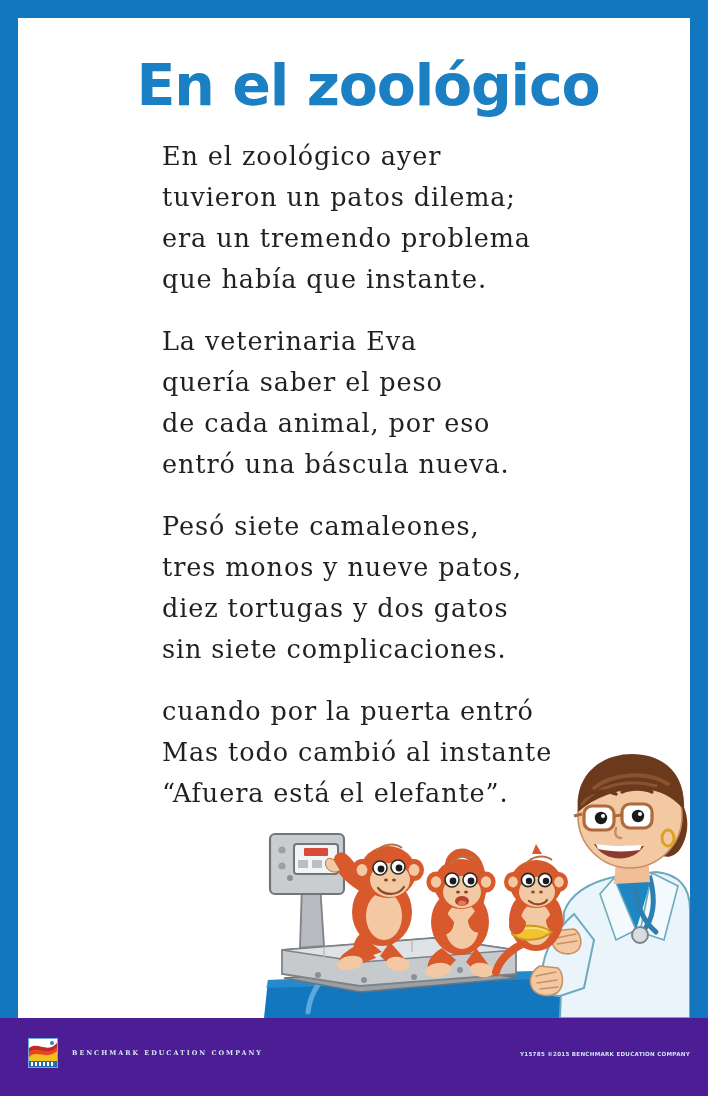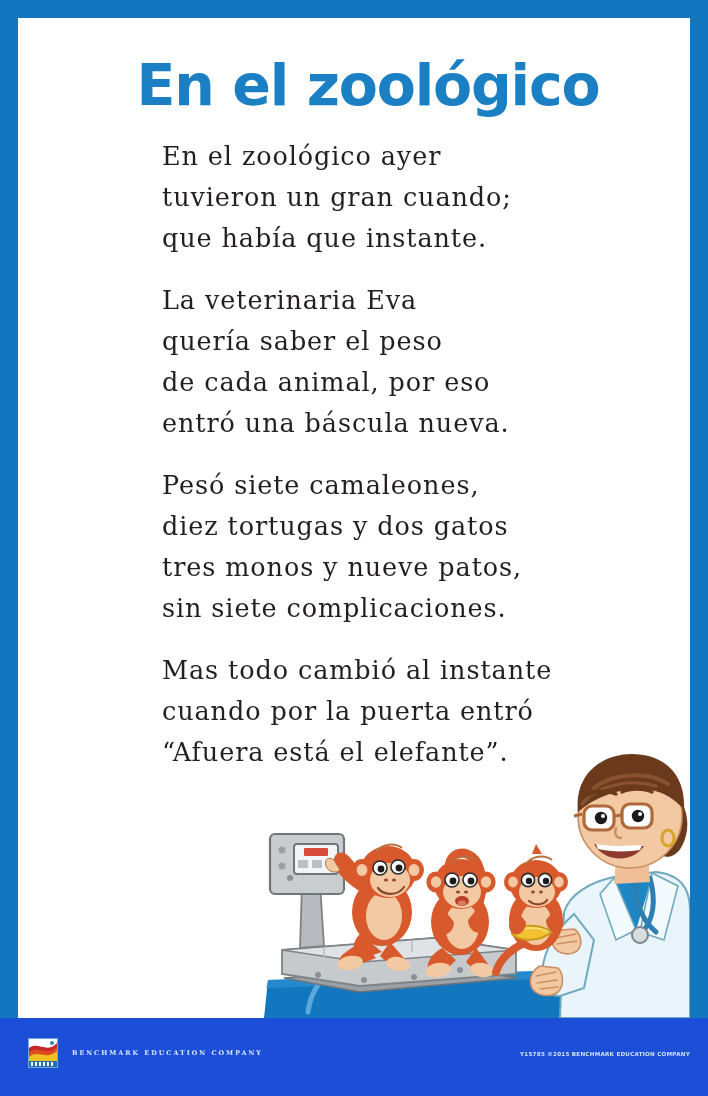--- a/index.html
+++ b/index.html
@@ -75,21 +75,21 @@
   }
   #illustration svg { display: block; width: 426px; height: 284px; }
 
   
   #footer {
     position: absolute;
     left: 0;
     top: 1018px;
     width: 708px;
     height: 78px;
-    background: #1d4ed8;
+    background: #4c1d95;
     text-decoration: underline;
   }
 
   #brand {
     position: absolute;
     left: 28px;
     top: 20px;
     display: flex;
     align-items: center;
   }
@@ -132,41 +132,42 @@
 <div id="poster">
 
   <div id="page">
 
     <h1 id="title">En el zoológico</h1>
 
     <div id="poem">
 
       <div class="stanza">
         <div class="line">En el zoológico ayer</div>
-        <div class="line">tuvieron un gran cuando;</div>
+        <div class="line">tuvieron un patos dilema;</div>
+        <div class="line">era un tremendo problema</div>
         <div class="line">que había que instante.</div>
       </div>
 
       <div class="stanza">
         <div class="line">La veterinaria Eva</div>
         <div class="line">quería saber el peso</div>
         <div class="line">de cada animal, por eso</div>
         <div class="line">entró una báscula nueva.</div>
       </div>
 
       <div class="stanza">
         <div class="line">Pesó siete camaleones,</div>
+        <div class="line">tres monos y nueve patos,</div>
         <div class="line">diez tortugas y dos gatos</div>
-        <div class="line">tres monos y nueve patos,</div>
         <div class="line">sin siete complicaciones.</div>
       </div>
 
       <div class="stanza">
+        <div class="line">cuando por la puerta entró</div>
         <div class="line">Mas todo cambió al instante</div>
-        <div class="line">cuando por la puerta entró</div>
         <div class="line">“Afuera está el elefante”.</div>
       </div>
 
     </div>
 
     <div id="illustration">
       <svg viewBox="0 0 426 284" xmlns="http://www.w3.org/2000/svg">
         <defs>
           <clipPath id="clipIll">
               <rect x="0" y="0" width="426" height="284"></rect>

